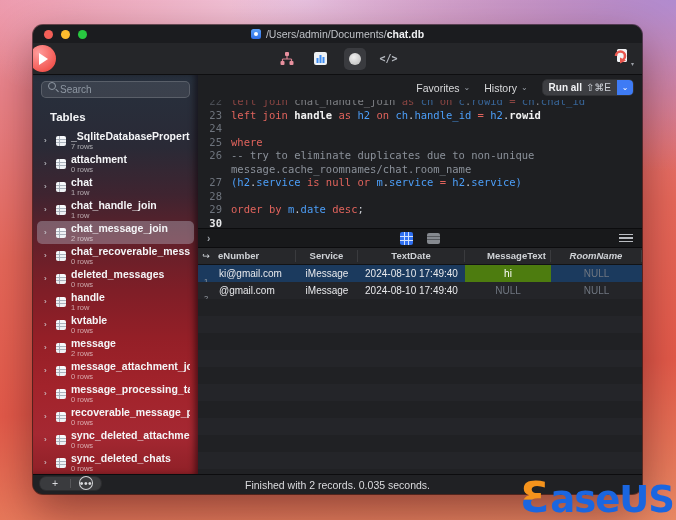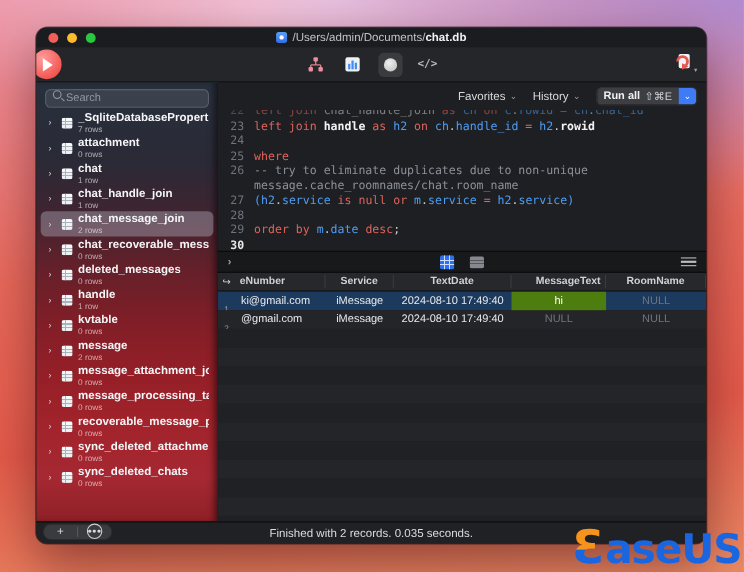--- a/index.html
+++ b/index.html
@@ -193,20 +193,21 @@
         </div>
       </div>
     </div>
 
     <div class="main">
       <aside class="sidebar">
         <div class="search">
           <span class="mag"></span>
           <input placeholder="Search" style="">
         </div>
+        <div class="tables-label">Tables</div>
         <div class="tlist" id="table-list">
             <div class="titem">
               <span class="chev">›</span>
               <span class="tbl-ico"></span>
               <div class="tmeta">
                 <div class="tname">_SqliteDatabaseProperties</div>
                 <div class="trows">7 rows</div>
               </div>
             </div>
             <div class="titem">
@@ -367,21 +368,21 @@
             </span>
         </div>
 
         <div class="results">
           <div class="rheader" id="rheader" style="grid-template-columns: 16px 82px 62px 107px 86px 1fr;">
               <div class="gcell">↪</div>
               <div class="hcell" style="text-align: left;">eNumber</div>
               <div class="hcell" style="text-align: center;">Service</div>
               <div class="hcell" style="text-align: center;">TextDate</div>
               <div class="hcell" style="text-align: right;">MessageText</div>
-              <div class="hcell" style="text-align: center;">RoomName</div>
+              <div class="hcell" style="text-align: center; font-style: italic;">RoomName</div>
             </div>
           <div id="rows" style="display:flex;flex-direction:column;flex:1 1 auto;overflow:hidden;">
               <div class="trow rowsel" style="grid-template-columns: 16px 82px 62px 107px 86px 1fr;">
                 <div class="rnum">1</div>
                 <div class="cell" style="text-align: left;">ki@gmail.com</div>
                 <div class="cell" style="text-align: center;">iMessage</div>
                 <div class="cell" style="text-align: center;">2024-08-10 17:49:40</div>
                 <div class="cell cellsel" style="text-align: center;">hi</div>
                 <div class="cell null" style="text-align: center;">NULL</div>
               </div>

